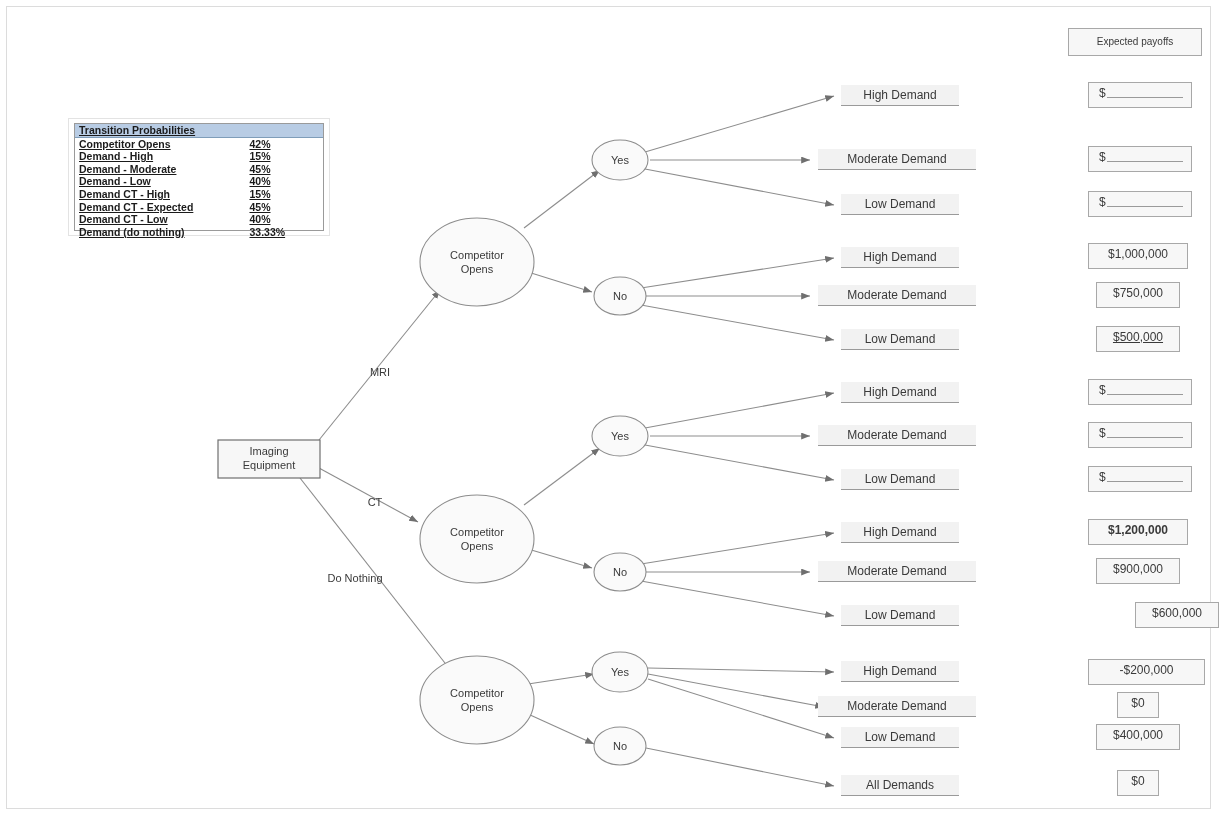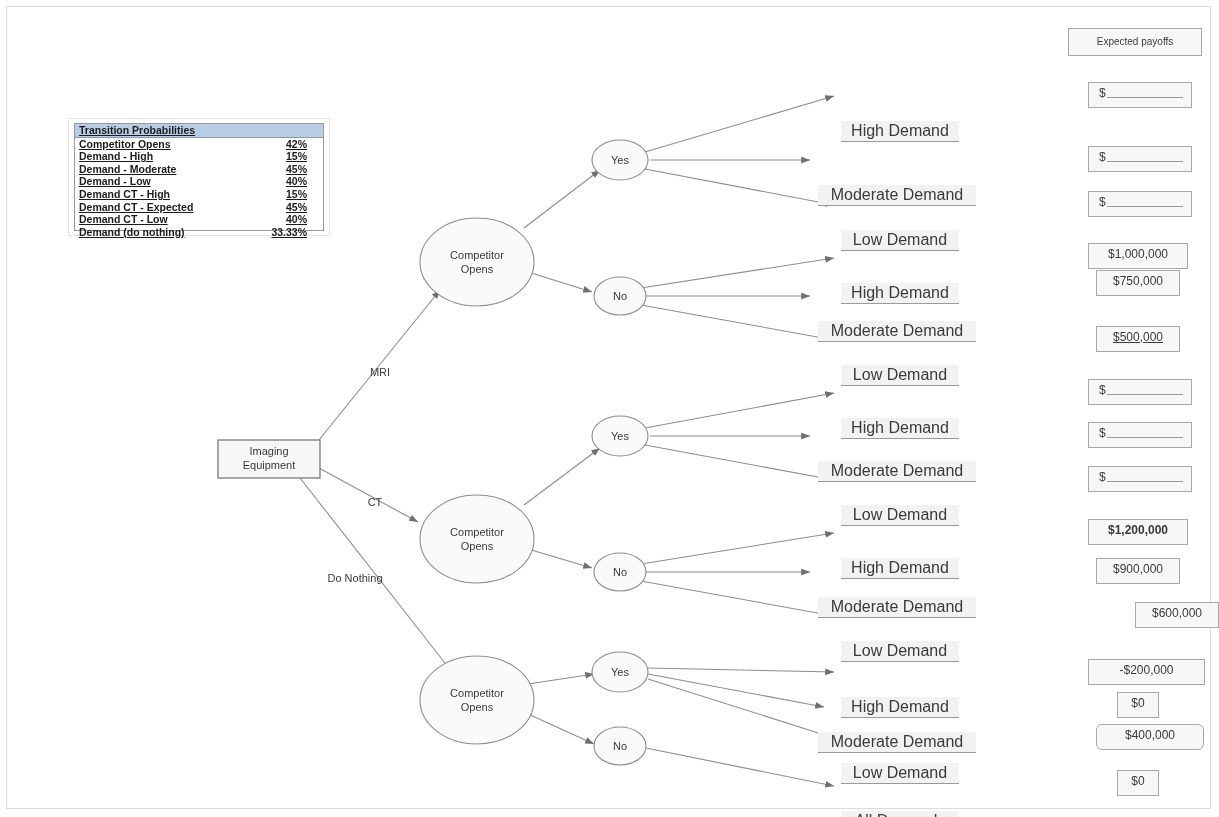--- a/index.html
+++ b/index.html
@@ -16,24 +16,23 @@
   .edge{stroke:#8d8d8d;stroke-width:1.1;fill:none;}
   .node-ell{fill:#fafafa;stroke:#8d8d8d;stroke-width:1.1;}
   .node-rect{fill:#f7f7f7;stroke:#6f6f6f;stroke-width:1.2;}
   .node-txt{font-family:"Liberation Sans",sans-serif;font-size:11px;fill:#3a3a3a;text-anchor:middle;}
   .node-txt.small{font-size:11px;}
   .edge-lbl{font-family:"Liberation Sans",sans-serif;font-size:11px;fill:#3a3a3a;text-anchor:middle;}
 
   
   .leaf{
     position:absolute;background:#f2f2f2;border-bottom:1px solid #9a9a9a;
-    font-size:16px;color:#3a3a3a;text-align:center;
+    font-size:12px;color:#3a3a3a;text-align:center;
     padding:3px 10px 3px 10px;box-sizing:border-box;white-space:nowrap;
     line-height:14px;
-    margin-top:36px;
   }
   
   .payoff{
     position:absolute;background:#f7f7f7;border:1px solid #a8a8a8;
     font-size:12px;color:#3a3a3a;text-align:center;box-sizing:border-box;
     line-height:20px;height:26px;white-space:nowrap;
   }
   .payoff.blank{text-align:left;padding-left:10px;}
   .payoff.blank .uline{display:inline-block;border-bottom:1px solid #9a9a9a;
     width:76px;height:11px;vertical-align:-1px;margin-left:1px;}
@@ -47,21 +46,21 @@
     position:absolute;left:68px;top:118px;width:262px;height:118px;
     border:1px solid #e3e3e3;background:#fff;box-sizing:border-box;
   }
   #tp-table{
     position:absolute;left:5px;top:4px;width:250px;height:108px;
     border:1px solid #9a9a9a;background:#fff;box-sizing:border-box;
   }
   #tp-table table{border-collapse:collapse;width:100%;font-size:10.5px;}
   #tp-table td{padding:0 4px;height:12.6px;line-height:12.6px;color:#1b1b1b;font-weight:bold;text-decoration:underline;}
   #tp-table tr.hdr td{background:#b8cce4;border-bottom:1px solid #7f9db9;}
-  #tp-table td.val{text-align:right;padding-right:16px;}
+  #tp-table td.val{text-align:left;padding-right:16px;}
 </style>
 </head>
 <body>
 
 <div id="page-frame"></div>
 
 <svg class="tree" viewBox="0 0 1219 817">
   <defs>
     <marker id="arw" markerWidth="9" markerHeight="9" refX="8" refY="3.1" orient="auto" markerUnits="strokeWidth">
       <path d="M0,0 L8,3.1 L0,6.2 z" fill="#6f6f6f"></path>
@@ -202,28 +201,28 @@
 <div class="leaf" style="left:818px;top:696px;width:158px;">Moderate Demand</div>
 <div class="leaf" style="left:841px;top:727px;width:118px;">Low Demand</div>
 
 <div class="leaf" style="left:841px;top:775px;width:118px;">All Demands</div>
 
 <div class="payoff blank" style="left:1088px;top:82px;width:104px;"><span>$</span><span class="uline"></span></div>
 <div class="payoff blank" style="left:1088px;top:146px;width:104px;"><span>$</span><span class="uline"></span></div>
 <div class="payoff blank" style="left:1088px;top:191px;width:104px;"><span>$</span><span class="uline"></span></div>
 
 <div class="payoff" style="left:1088px;top:243px;width:100px;">$1,000,000</div>
-<div class="payoff" style="left:1096px;top:270px;width:84px;text-align:center;">$750,000</div>
+<div class="payoff" style="left:1096px;top:282px;width:84px;text-align:center;">$750,000</div>
 <div class="payoff" style="left:1096px;top:326px;width:84px;text-decoration:underline;">$500,000</div>
 
 <div class="payoff blank" style="left:1088px;top:379px;width:104px;"><span>$</span><span class="uline"></span></div>
 <div class="payoff blank" style="left:1088px;top:422px;width:104px;"><span>$</span><span class="uline"></span></div>
 <div class="payoff blank" style="left:1088px;top:466px;width:104px;"><span>$</span><span class="uline"></span></div>
 
 <div class="payoff" style="left:1088px;top:519px;width:100px;font-weight:bold;">$1,200,000</div>
 <div class="payoff" style="left:1096px;top:558px;width:84px;">$900,000</div>
 <div class="payoff" style="left:1096px;top:602px;width:84px;margin-left:39px;">$600,000</div>
 
 <div class="payoff" style="left:1088px;top:659px;width:117px;">-$200,000</div>
 <div class="payoff" style="left:1117px;top:692px;width:42px;">$0</div>
-<div class="payoff" style="left:1096px;top:724px;width:108px;border-radius:6px;">$400,000</div>
+<div class="payoff" style="left:1096px;top:724px;width:84px;">$400,000</div>
 
 <div class="payoff" style="left:1117px;top:770px;width:42px;">$0</div>
 
 </body></html>

